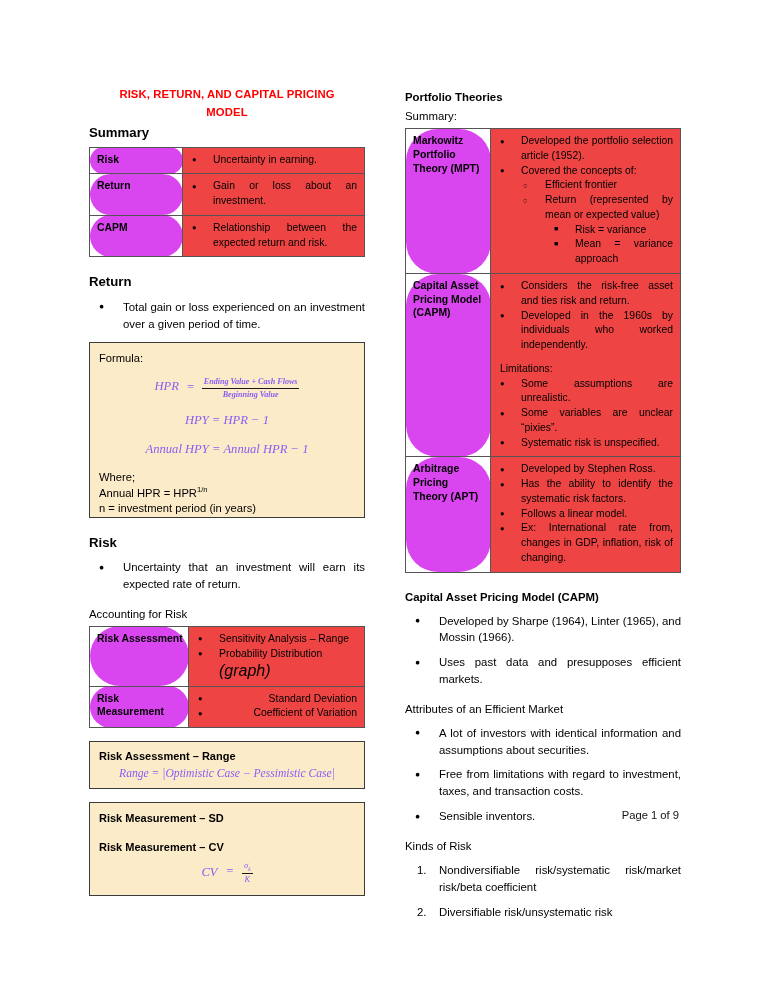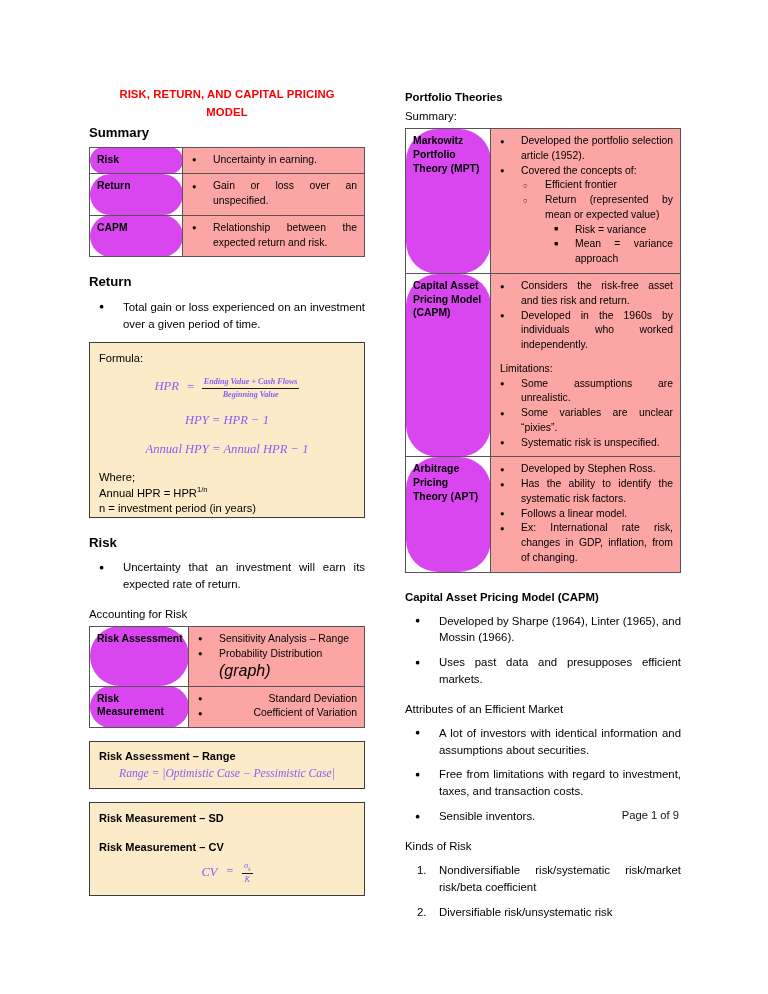--- a/index.html
+++ b/index.html
@@ -113,21 +113,21 @@
   }
   table.doc td.hdr {
     background: #d946ef;
     font-weight: bold;
     font-size: 10.4px;
     line-height: 1.32;
     padding: 5px 5px 6px 7px;
     border-radius: 32px;
   }
   table.doc td.body {
-    background: #fca5a5;
+    background: #ef4444;
     padding: 5px 7px 6px 0px;
   }
   table.doc td.body ul.tl {
     margin: 0;
     padding: 0;
     list-style: none;
   }
   table.doc td.body ul.tl > li {
     font-size: 10.4px;
     line-height: 1.42;
@@ -286,21 +286,21 @@
         <td class="body">
           <ul class="tl">
                 <li>Uncertainty in earning.</li>
               </ul>
         </td>
       </tr>
       <tr>
         <td class="hdr w2">Return</td>
         <td class="body">
           <ul class="tl">
-                <li>Gain or loss over an unspecified.</li>
+                <li>Gain or loss about an investment.</li>
               </ul>
         </td>
       </tr>
       <tr>
         <td class="hdr w2">CAPM</td>
         <td class="body">
           <ul class="tl">
                 <li>Relationship between the expected return and risk.</li>
               </ul>
         </td>
@@ -444,21 +444,21 @@
         </td>
       </tr>
 
       <tr>
         <td class="hdr">Arbitrage Pricing Theory (APT)</td>
         <td class="body">
           <ul class="tl">
             <li style="text-align:left">Developed by Stephen Ross.</li>
             <li>Has the ability to identify the systematic risk factors.</li>
             <li style="text-align:left">Follows a linear model.</li>
-            <li>Ex: International rate risk, changes in GDP, inflation, from of changing.</li>
+            <li>Ex: International rate from, changes in GDP, inflation, risk of changing.</li>
           </ul>
         </td>
       </tr>
     </tbody>
       </table>
 
     <div class="gap-lg"></div>
 
     <h3 class="sub">Capital Asset Pricing Model (CAPM)</h3>
     <ul class="bl">

